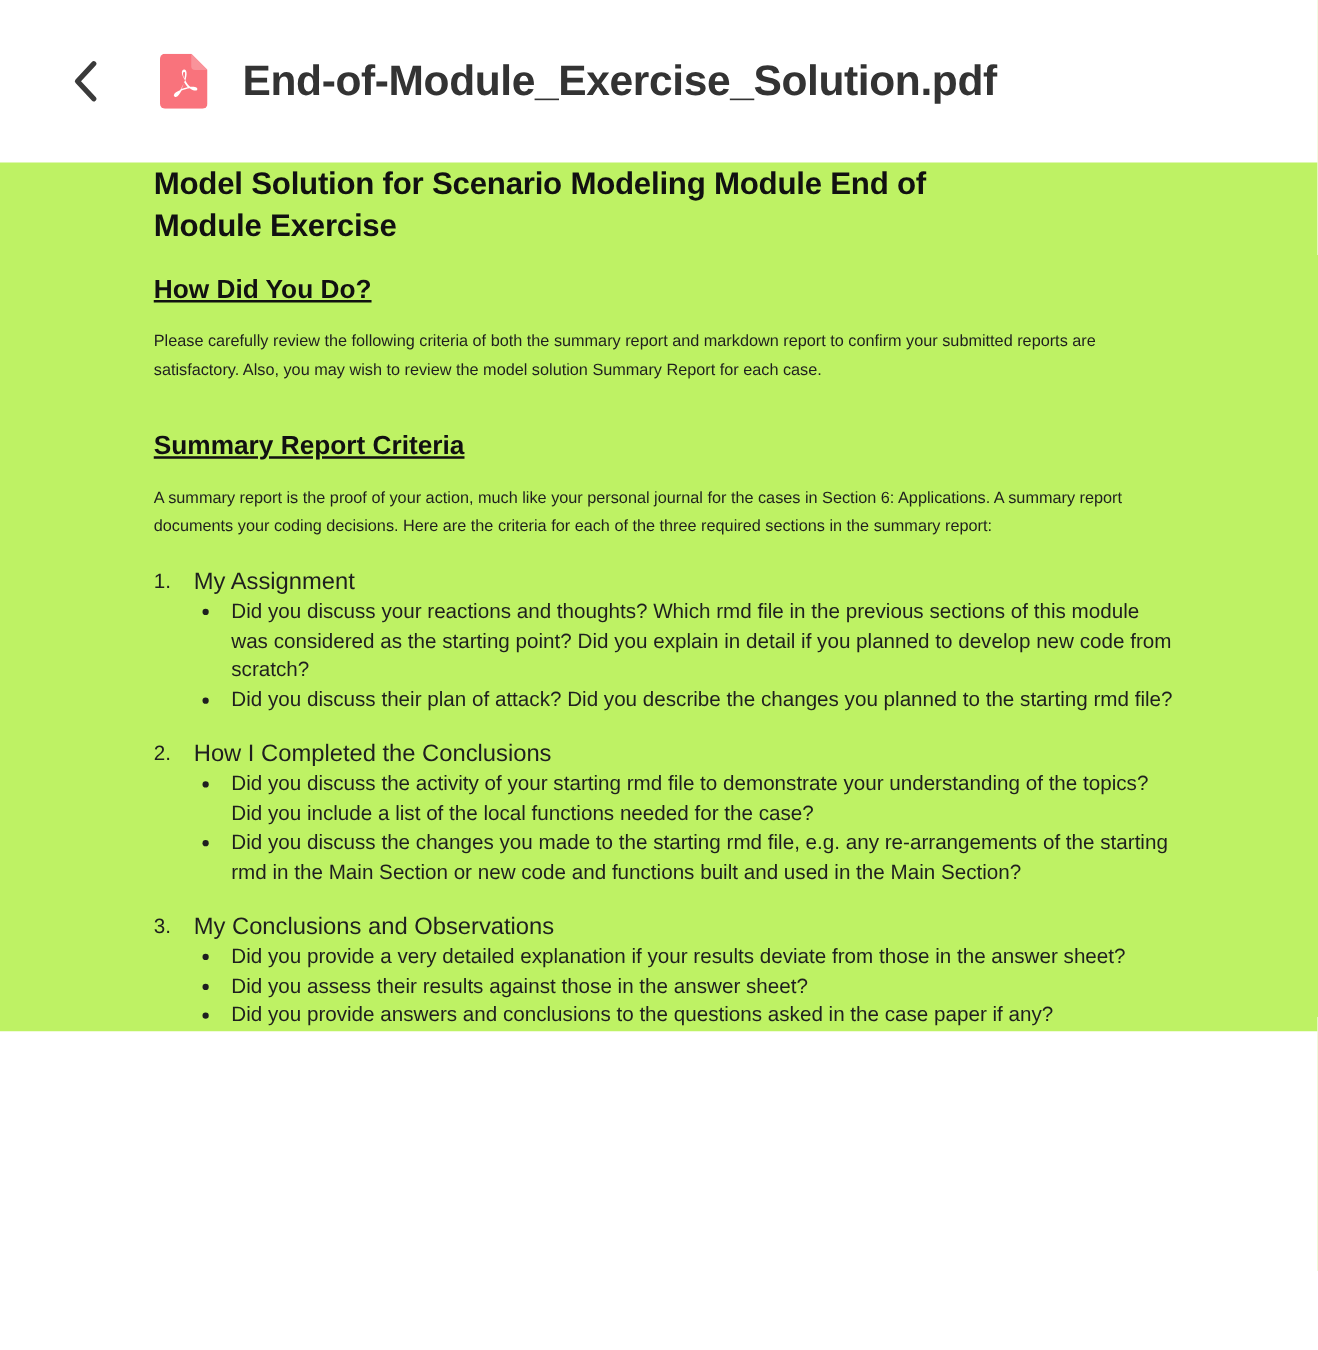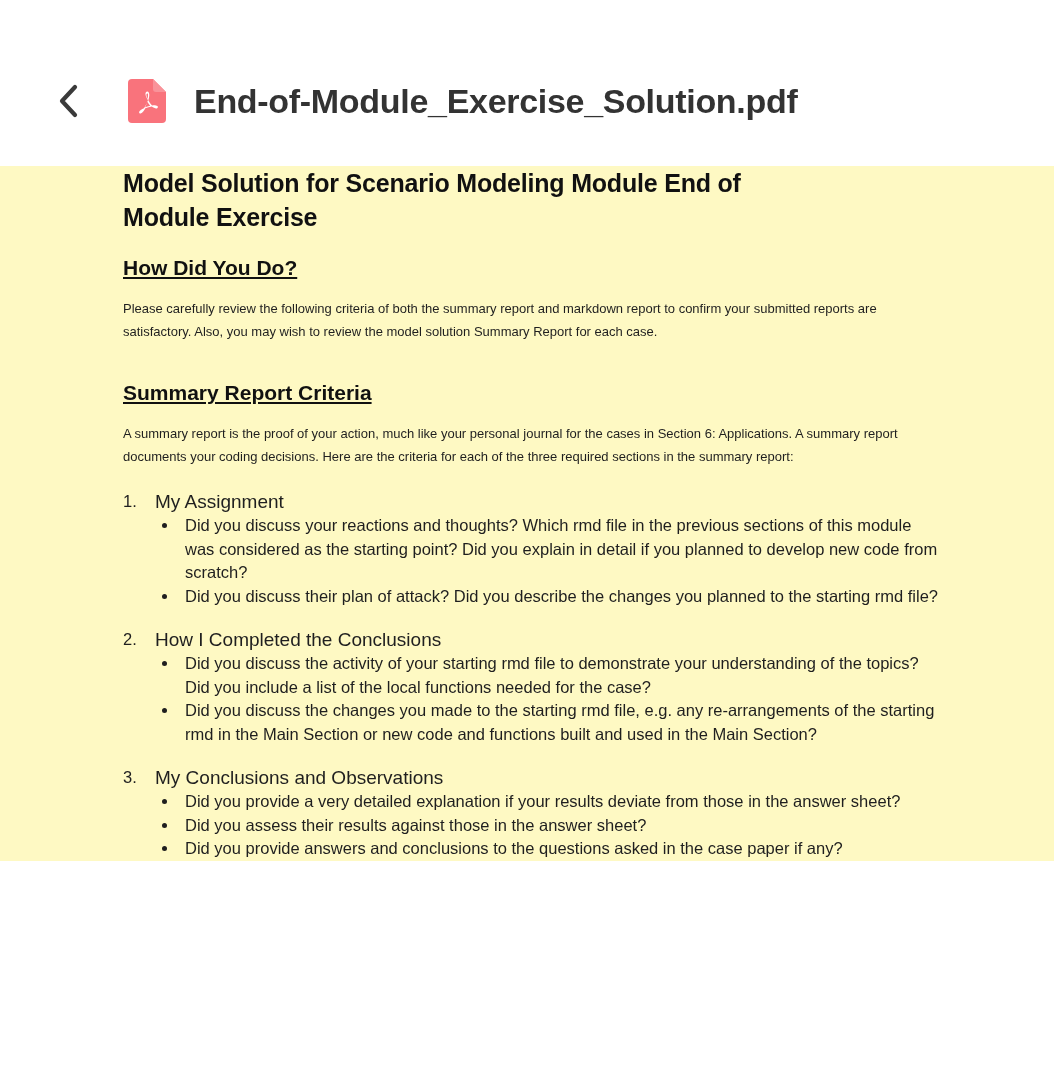--- a/index.html
+++ b/index.html
@@ -12,21 +12,20 @@
     overflow: hidden;
   }
 
   
   .viewer-header {
     display: flex;
     align-items: center;
     height: 130px;
     padding-left: 46px;
     background: #ffffff;
-    margin-top: 36px;
   }
 
   .back-btn {
     width: 44px;
     height: 44px;
     display: flex;
     align-items: center;
     justify-content: center;
     cursor: pointer;
     flex: 0 0 auto;
@@ -45,21 +44,21 @@
     margin-left: 28px;
     font-size: 34px;
     font-weight: bold;
     color: #333333;
     letter-spacing: -0.3px;
     white-space: nowrap;
   }
 
   
   .pdf-page {
-    background: #fef9c3;
+    background: #bef264;
     padding: 0 116px 0 123px;
     position: relative;
   }
 
   .doc-title {
     font-size: 25px;
     font-weight: bold;
     color: #111111;
     line-height: 34px;
     letter-spacing: -0.2px;

